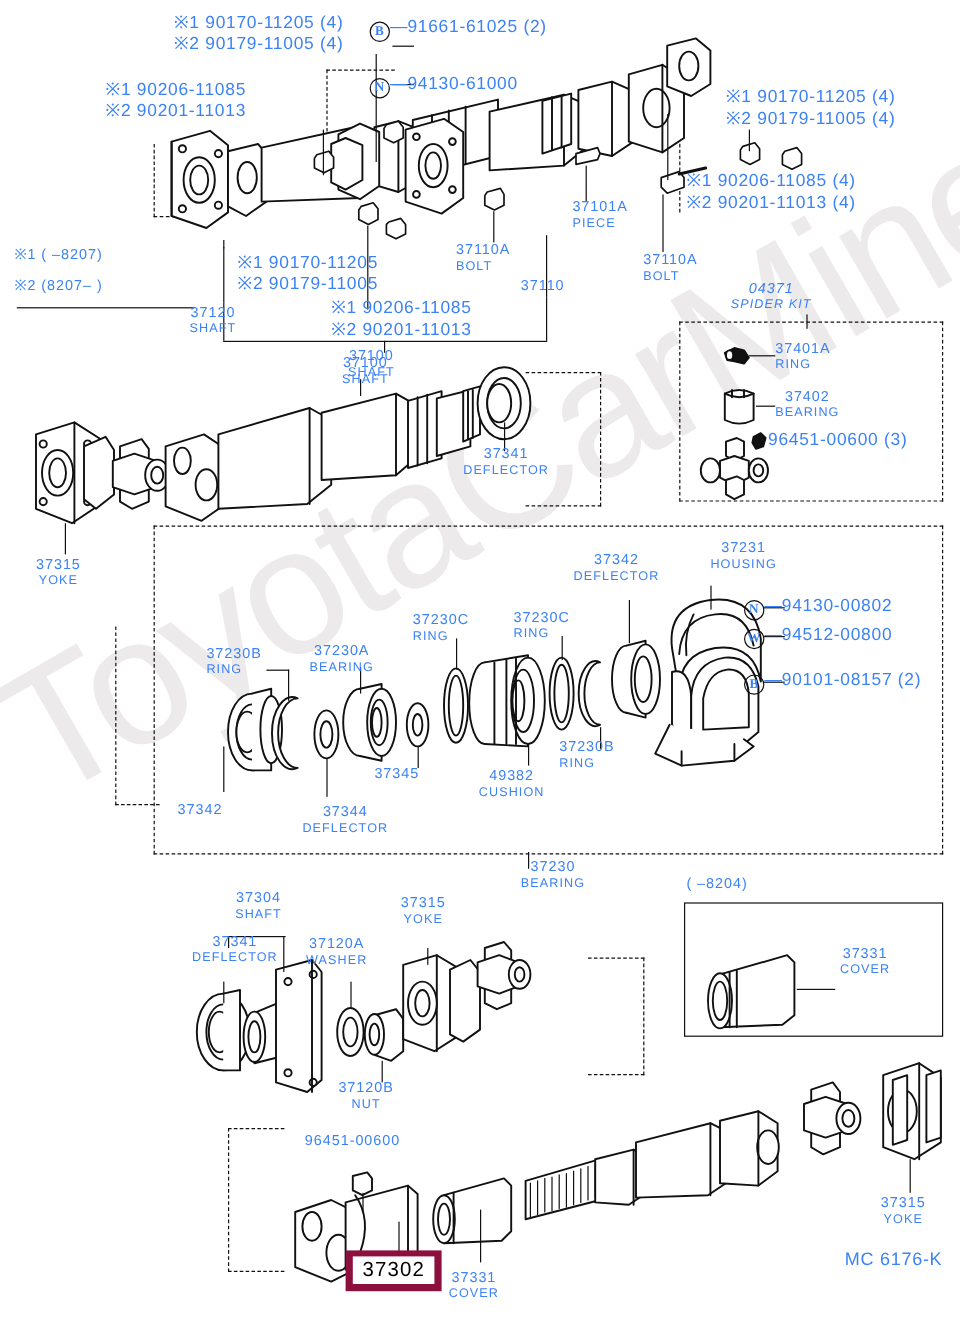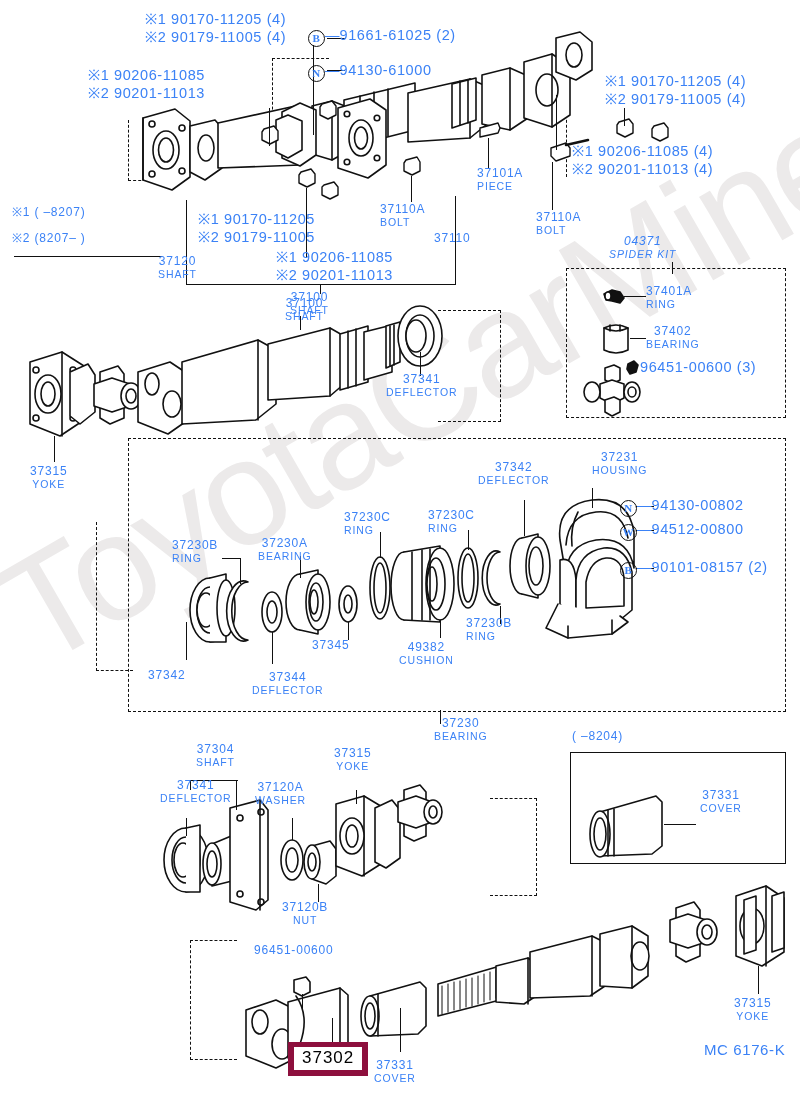--- a/index.html
+++ b/index.html
@@ -438,21 +438,21 @@
   <div class="lbl num sm" style="left:145px;top:12px;">
     <div>※1 90170-11205  (4)</div>
     <div style="margin-top:3px">※2 90179-11005  (4)</div>
   </div>
 
   <div class="lbl num sm" style="left:88px;top:68px;">
     <div>※1 90206-11085</div>
     <div style="margin-top:3px">※2 90201-11013</div>
   </div>
 
-  <div class="lbl num sm" style="left:308px;top:28px;">
+  <div class="lbl num sm" style="left:308px;top:16px;">
     <span class="cc">B</span><span style="letter-spacing:0">—</span><span>91661-61025  (2)</span>
   </div>
 
   <div class="lbl num sm" style="left:308px;top:63px;">
     <span class="cc">N</span><span style="letter-spacing:0">—</span><span>94130-61000</span>
   </div>
 
   <div class="lbl num sm" style="left:605px;top:74px;">
     <div>※1 90170-11205  (4)</div>
     <div style="margin-top:3px">※2 90179-11005  (4)</div>

